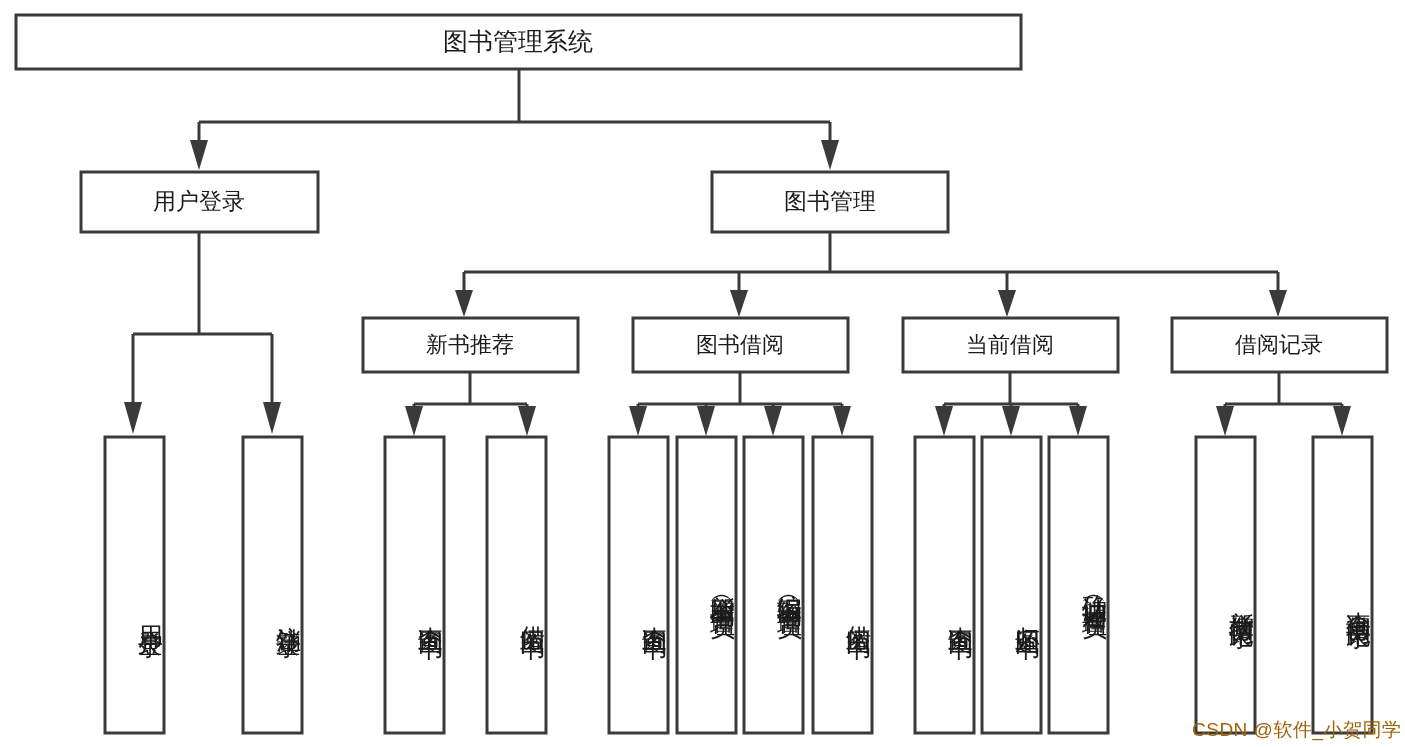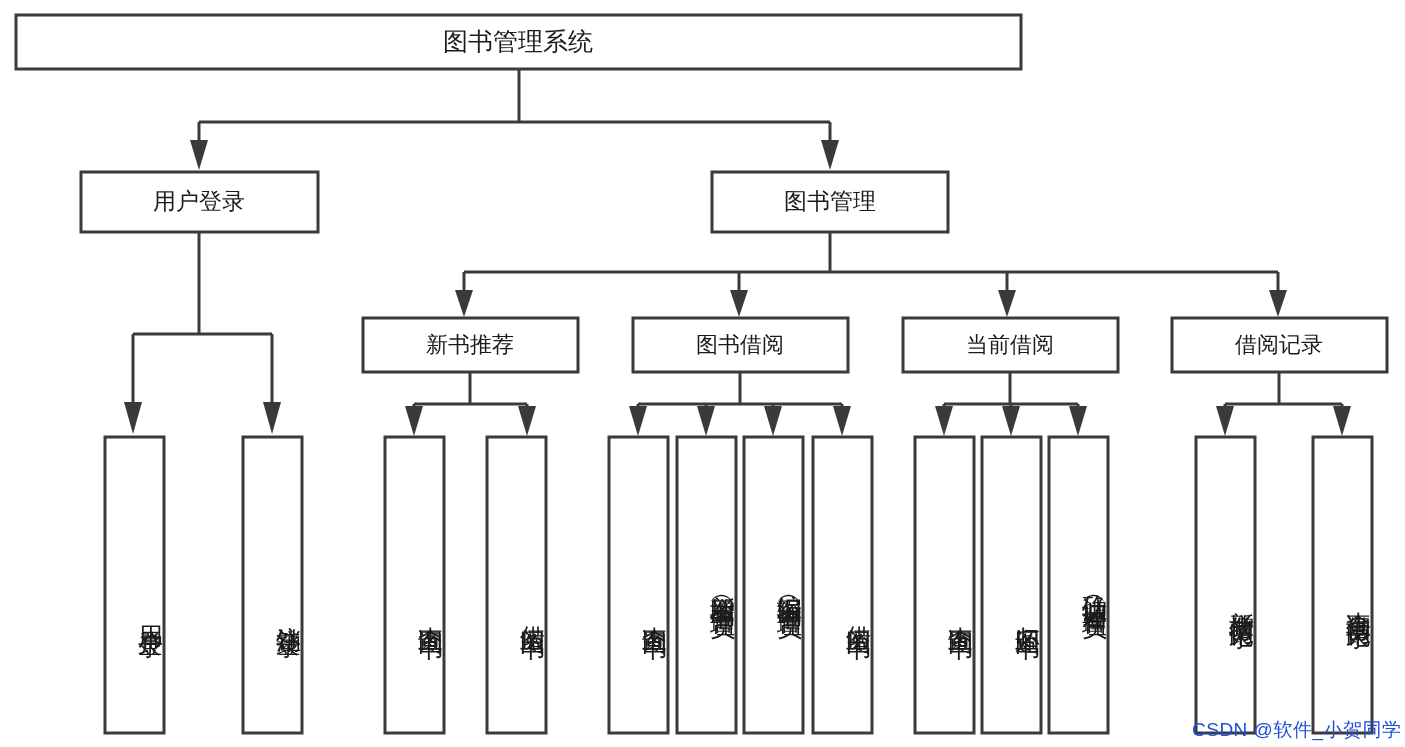--- a/index.html
+++ b/index.html
@@ -70,21 +70,21 @@
     display: flex;
     align-items: flex-start;
     justify-content: center;
     white-space: nowrap;
     pointer-events: none;
   }
   .watermark {
     position: absolute;
     font-family: "Liberation Sans", "DejaVu Sans", sans-serif;
     font-size: 19px;
-    color: #1d4ed8;
+    color: #a16207;
     white-space: nowrap;
     letter-spacing: 0.5px;
   }
 </style>
 </head>
 <body>
 
 <div id="diagram-root">
 
   <svg id="diagram-svg" viewBox="0 0 1405 747">

